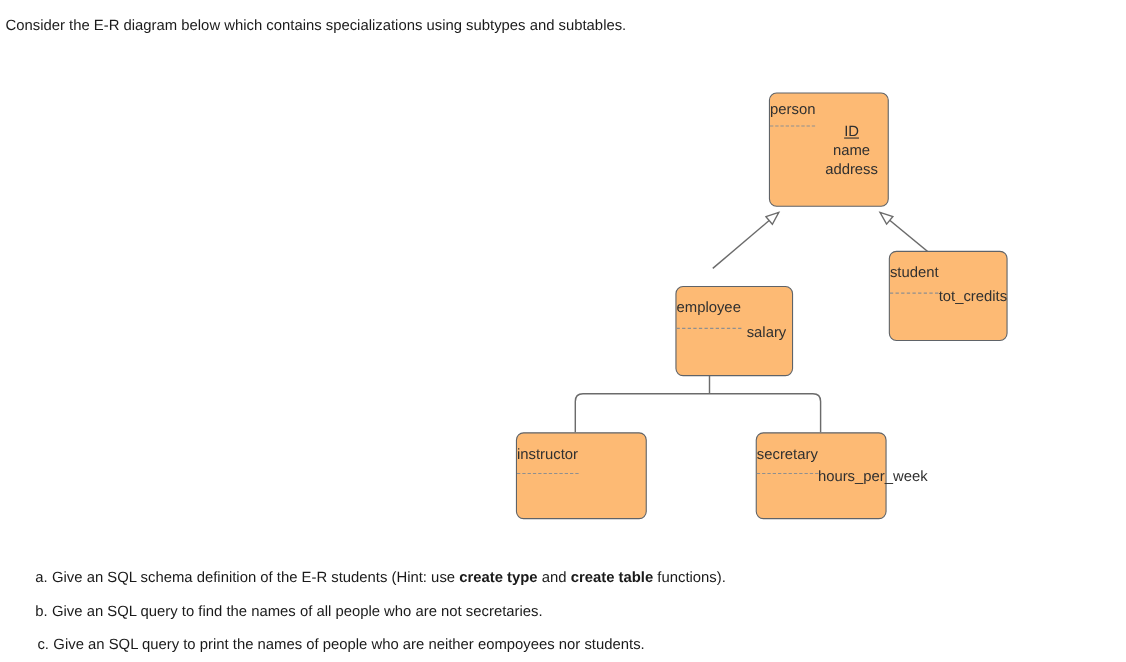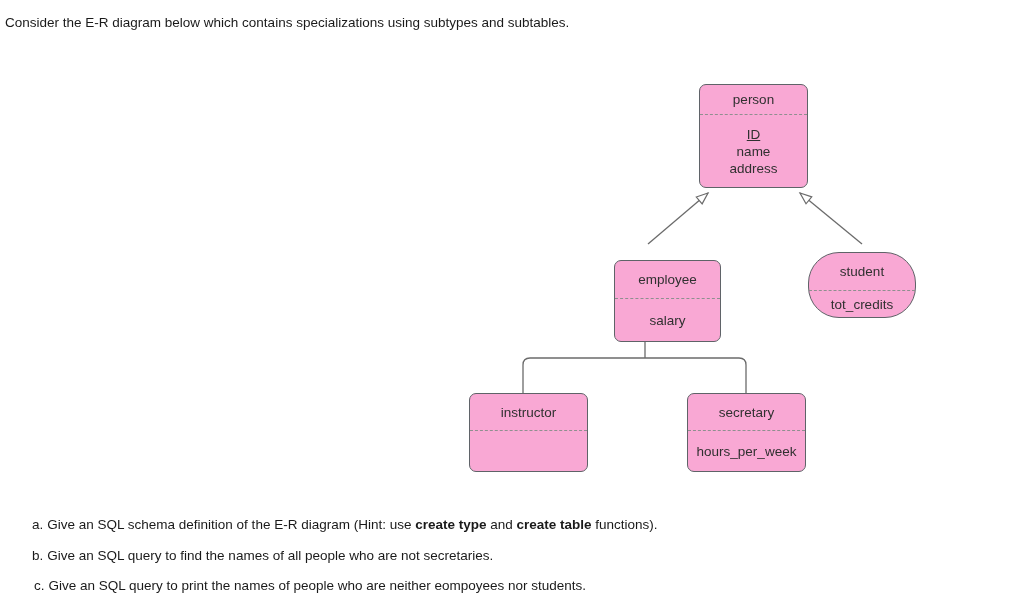--- a/index.html
+++ b/index.html
@@ -18,25 +18,24 @@
     color: #1a1a1a;
   }
   .connector-layer {
     position: absolute;
     left: 0; top: 0;
     width: 1024px; height: 602px;
     pointer-events: none;
   }
   .entity {
     position: absolute;
-    background: #f9a8d4;
+    background: #fdba74;
     border: 1.6px solid #5f6368;
     border-radius: 7px;
     display: flex;
-    flex-direction: column;
     color: #303030;
     font-size: 13.5px;
   }
   .entity-title {
     display: flex;
     align-items: center;
     justify-content: center;
     border-bottom: 1px dashed #8f8f8f;
     flex: 0 0 auto;
   }
@@ -88,39 +87,39 @@
   </div>
 </div>
 
 <div class="entity" style="left:614px; top:243px; width:107px; height:82px;margin-top:17px;">
   <div class="entity-title" style="height:38px">employee</div>
   <div class="entity-attrs">
     <div class="attr">salary</div>
   </div>
 </div>
 
-<div class="entity" style="left:808px; top:252px; width:108px; height:66px;border-radius:31px;">
+<div class="entity" style="left:808px; top:228px; width:108px; height:82px;">
   <div class="entity-title" style="height:38px">student</div>
   <div class="entity-attrs">
     <div class="attr">tot_credits</div>
   </div>
 </div>
 
 <div class="entity" style="left:469px; top:393px; width:119px; height:79px;">
   <div class="entity-title" style="height:37px">instructor</div>
 </div>
 
 <div class="entity" style="left:687px; top:393px; width:119px; height:79px;">
   <div class="entity-title" style="height:37px">secretary</div>
   <div class="entity-attrs">
     <div class="attr">hours_per_week</div>
   </div>
 </div>
 
 <div class="question" style="top:517px;">
-  <span class="q-label">a.</span><span>Give an SQL schema definition of the E-R diagram (Hint: use </span><b>create type</b><span> and </span><b>create table</b><span> functions).</span>
+  <span class="q-label">a.</span><span>Give an SQL schema definition of the E-R students (Hint: use </span><b>create type</b><span> and </span><b>create table</b><span> functions).</span>
 </div>
 <div class="question" style="top:548px;">
   <span class="q-label">b.</span><span>Give an SQL query to find the names of all people who are not secretaries.</span>
 </div>
 <div class="question" style="top:578px; left:34px;">
   <span class="q-label">c.</span><span>Give an SQL query to print the names of people who are neither eompoyees nor students.</span>
 </div>
 
 </body></html>

